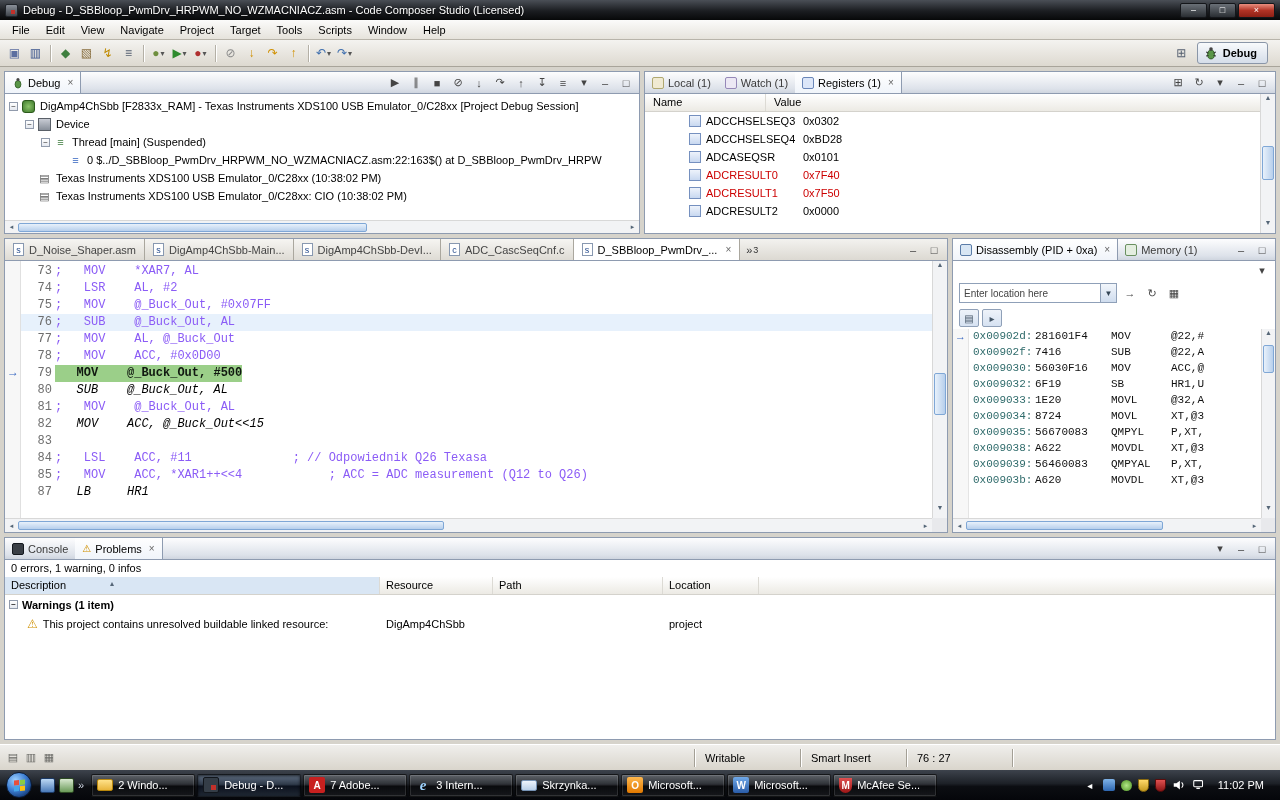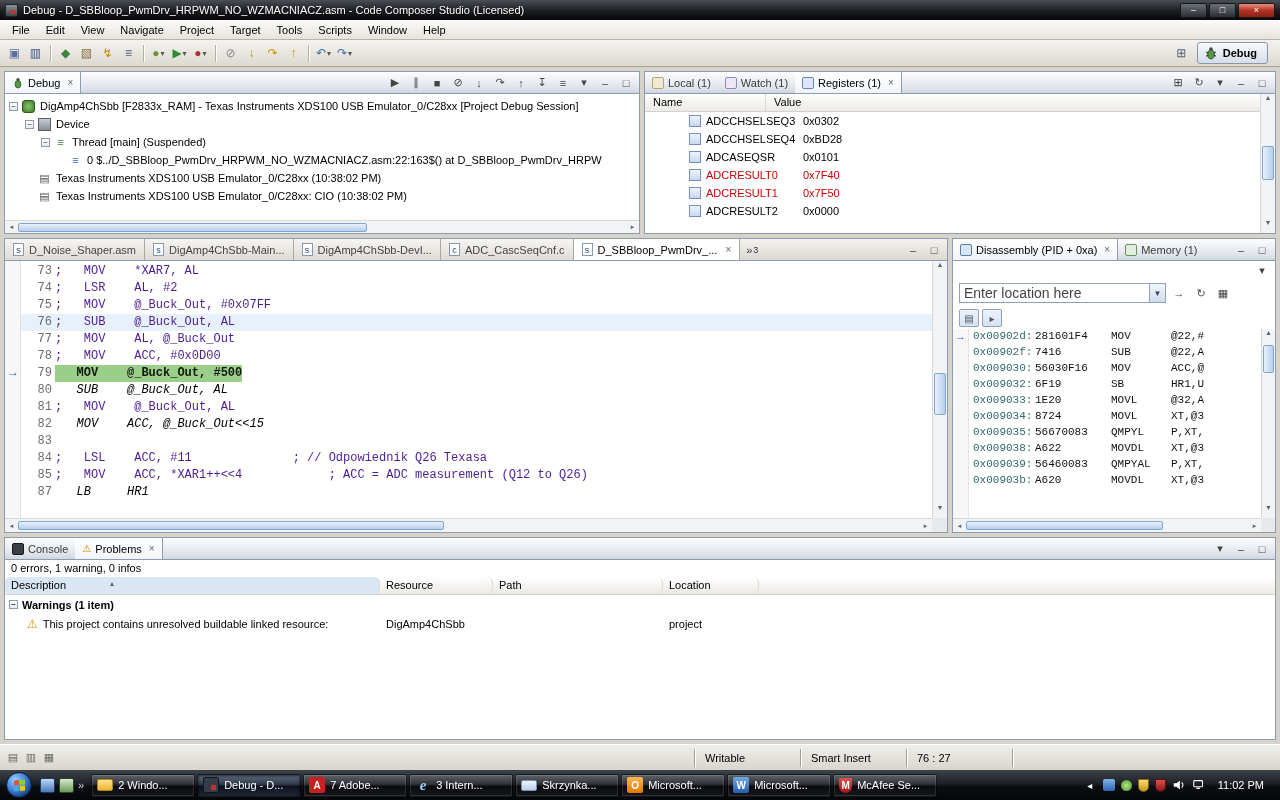--- a/index.html
+++ b/index.html
@@ -84,52 +84,52 @@
 .etab { display:flex; align-items:center; gap:5px; padding:0 8px; border-right:1px solid #aaa79e; background:linear-gradient(#f6f5f2,#dedbd4); color:#444; white-space:nowrap; }
 .etab.active { background:#fff; color:#000; }
 .ficon { width:11px; height:13px; background:#fff; border:1px solid #8898b0; font-size:9px; line-height:12px; text-align:center; color:#2a4f8f; flex:none; }
 .eoverflow { display:flex; align-items:center; padding:0 6px; color:#333; gap:1px; }
 .eoverflow .cnt { font-size:9px; }
 .anno-ruler { position:absolute; left:0; top:22px; bottom:14px; width:16px; background:#f7f7f7; border-right:1px solid #e0e0e0; }
 .pc-arrow { position:absolute; left:2px; top:104px; font-weight:bold; color:#3565c0; font-size:12px; }
 .lines-wrap { position:absolute; left:16px; top:22px; right:15px; bottom:14px; overflow:hidden; padding-top:2px; background:#fff; font-family:"Liberation Mono","DejaVu Sans Mono",monospace; font-size:12px; line-height:17px; }
 .eline { display:flex; height:17px; }
 .lnum { width:34px; text-align:right; color:#6e6e6e; flex:none; padding-right:3px; }
-.lcode { white-space:pre; color:#4c1d95; }
+.lcode { white-space:pre; color:#8b5cf6; }
 .eline.instr .lcode { color:#000; font-style:italic; }
 .eline.pcline .lcode { font-style:normal; font-weight:bold; background:#9bcf89; color:#101810; }
 .eline.cursorline { background:#e7f1fc; }
 .e-vscroll { position:absolute; right:0; top:22px; bottom:14px; width:15px; background:#f2f3f5; border-left:1px solid #d8d8d8; }
 .e-hscroll { position:absolute; left:0; right:15px; bottom:0; height:14px; background:#f2f3f5; border-top:1px solid #d8d8d8; display:flex; align-items:center; }
 .corner { position:absolute; right:0; bottom:0; width:15px; height:14px; background:#e8e9ec; }
 
 
 .d-menurow { height:18px; display:flex; justify-content:flex-end; align-items:center; padding-right:4px; background:#fff; }
 .d-combo-row { height:28px; display:flex; align-items:center; gap:4px; padding:0 6px; background:#fff; }
 .d-combo { flex:0 0 158px; height:20px; border:1px solid #8fa0b8; background:#fff; display:flex; align-items:stretch; }
-.d-combo input { border:0; outline:0; flex:1; font-size:14px; color:#444; padding:0 4px; font-family:"Liberation Sans",sans-serif; }
+.d-combo input { border:0; outline:0; flex:1; font-size:10px; color:#444; padding:0 4px; font-family:"Liberation Sans",sans-serif; }
 .cbtn { width:16px; background:linear-gradient(#f2f6fb,#cfdcee); border-left:1px solid #8fa0b8; font-size:8px; display:flex; align-items:center; justify-content:center; color:#345; }
 .d-toggles { height:22px; display:flex; gap:3px; padding:0 6px; align-items:center; background:#fff; }
 .dtog { width:20px; height:18px; border:1px solid #8fa0b8; background:linear-gradient(#eef3fa,#d6e2f2); display:flex; align-items:center; justify-content:center; font-size:10px; color:#456; border-radius:2px; }
 .d-ruler { position:absolute; top:90px; bottom:14px; left:0; width:16px; background:#f7f7f7; border-right:1px solid #e4e4e4; }
 .d-pc { position:absolute; left:2px; top:1px; color:#3565c0; font-weight:bold; font-size:11px; }
 .d-list { position:absolute; top:90px; left:16px; right:14px; bottom:14px; overflow:hidden; font-family:"Liberation Mono","DejaVu Sans Mono",monospace; font-size:11px; padding-top:1px; }
 .drow { height:16px; display:flex; white-space:nowrap; }
 .da { width:66px; color:#2f6b6b; flex:none; padding-left:4px; }
 .dop { width:76px; flex:none; color:#111; }
 .dmn { width:60px; flex:none; color:#111; }
 .dargs { flex:1; overflow:hidden; color:#111; }
 .d-vscroll { position:absolute; right:0; top:90px; bottom:14px; width:14px; background:#f2f3f5; border-left:1px solid #d8d8d8; }
 .d-hscroll { position:absolute; left:0; right:14px; bottom:0; height:14px; background:#f2f3f5; border-top:1px solid #d8d8d8; display:flex; align-items:center; }
 .d-corner { position:absolute; right:0; bottom:0; width:14px; height:14px; background:#e8e9ec; }
 
 
 .c-summary { position:absolute; top:22px; left:0; right:0; height:17px; padding:2px 0 0 6px; background:#fff; }
 .c-head { position:absolute; top:39px; left:0; right:0; height:18px; display:flex; background:linear-gradient(#ffffff,#eceae4); border-bottom:1px solid #d4d2cc; }
-.ch { padding:2px 0 0 6px; border-right:1px solid #dcdad4; display:flex; gap:4px;border-radius:6px; }
+.ch { padding:2px 0 0 6px; border-right:1px solid #dcdad4; display:flex; gap:4px; }
 .ch.desc { width:375px; background:#d9e6f4; }
 .ch.res { width:113px; } .ch.path { width:170px; } .ch.loc { width:96px; } .ch.rest { flex:1; border-right:0; }
 .sortmark { font-size:8px; color:#567; margin-left:40px; }
 .c-body { position:absolute; top:57px; left:0; right:0; bottom:0; background:#fff; }
 .crow { height:19px; display:flex; align-items:center; }
 .crow.group { font-weight:bold; }
 .cd { width:375px; display:flex; align-items:center; gap:5px; padding-left:22px; overflow:hidden; flex:none; }
 .cr { width:113px; padding-left:6px; flex:none; } .cp { width:170px; padding-left:6px; flex:none; } .cl { width:96px; padding-left:6px; flex:none; }
 .warn-ic { color:#cf9000; font-size:12px; }
 

